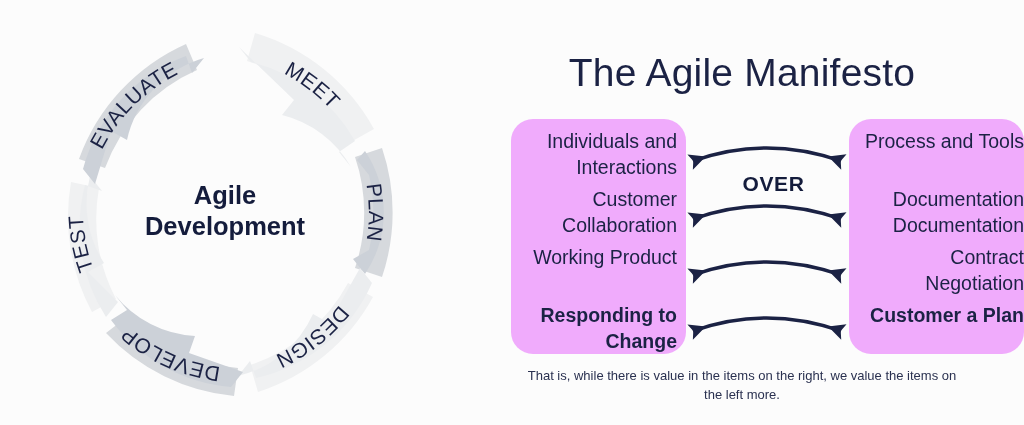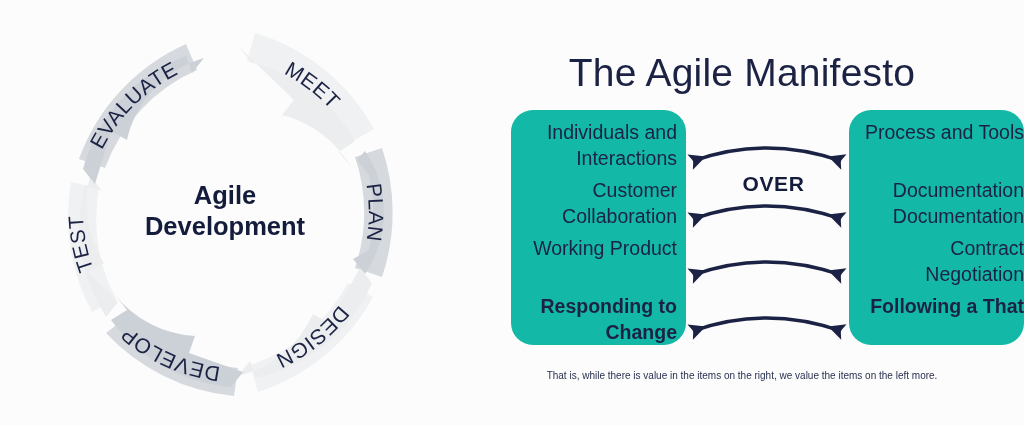--- a/index.html
+++ b/index.html
@@ -54,23 +54,23 @@
     width: 564px;
     text-align: center;
     font-size: 39px;
     font-weight: 400;
     color: #1b2244;
     letter-spacing: 0.2px;
   }
 
   .value-panel {
     position: absolute;
-    top: 110px;
+    top: 119px;
     height: 235px;
-    background: #14b8a6;
+    background: #f0abfc;
     border-radius: 22px;
     box-sizing: border-box;
     padding-top: 10px;
   }
   #panel-left {
     left: 51px;
     width: 175px;
     text-align: right;
     padding-right: 9px;
   }
@@ -112,21 +112,21 @@
     font-weight: bold;
     color: #141c3c;
     letter-spacing: 0.6px;
   }
   #manifesto-footnote {
     position: absolute;
     left: 62px;
     top: 366px;
     width: 440px;
     text-align: center;
-    font-size: 10px;
+    font-size: 13px;
     line-height: 19px;
     color: #2a3150;
   }
 </style>
 </head>
 <body>
 
 <div id="cycle-diagram">
   <svg id="cycle-svg" width="450" height="425" viewBox="0 0 450 425">
     <defs>
@@ -210,21 +210,21 @@
     <div class="value-item">Individuals and Interactions</div>
     <div class="value-item">Customer Collaboration</div>
     <div class="value-item">Working Product</div>
     <div class="value-item">Responding to Change</div>
   </div>
 
   <div id="panel-right" class="value-panel">
     <div class="value-item">Process and Tools</div>
     <div class="value-item">Documentation Documentation</div>
     <div class="value-item">Contract Negotiation</div>
-    <div class="value-item">Following a That</div>
+    <div class="value-item">Customer a Plan</div>
   </div>
 
   <svg id="arrows-layer" viewBox="0 0 564 425">
     <defs>
       <marker id="ahL" viewBox="0 0 12 12" refX="9.4" refY="6" markerWidth="5.1" markerHeight="5.1" orient="auto-start-reverse">
         <path d="M 0 6 L 11.5 0.4 L 9.2 6 L 11.5 11.6 Z" fill="#1b2244"></path>
       </marker>
       <marker id="ahR" viewBox="0 0 12 12" refX="9.4" refY="6" markerWidth="5.1" markerHeight="5.1" orient="auto">
         <path d="M 0 6 L 11.5 0.4 L 9.2 6 L 11.5 11.6 Z" fill="#1b2244"></path>
       </marker>

